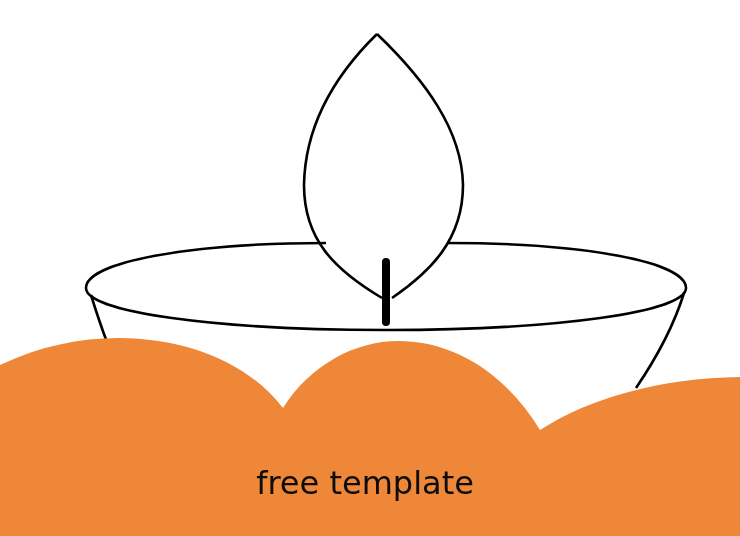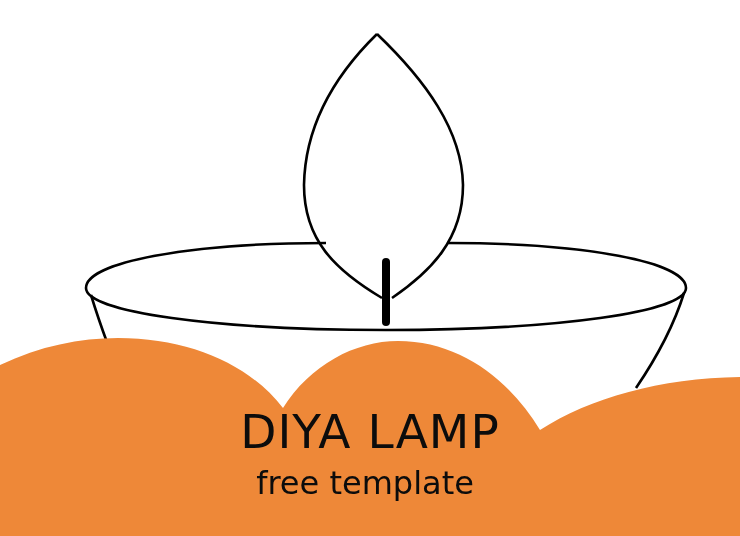--- a/index.html
+++ b/index.html
@@ -78,15 +78,14 @@
 
     <path fill="#EE8838" d="M 0 365
              C 40 346, 80 338, 118 338
              C 190 338, 250 365, 283 408
              C 310 365, 355 341, 398 341
              C 460 341, 510 380, 540 430
              C 590 398, 660 378, 740 377
              L 740 536 L 0 536 Z"></path>
   </svg>
 
-  <div class="title">DIYA LAMP</div>
   <div class="subtitle">free template</div>
 </div>
 
 </body></html>

